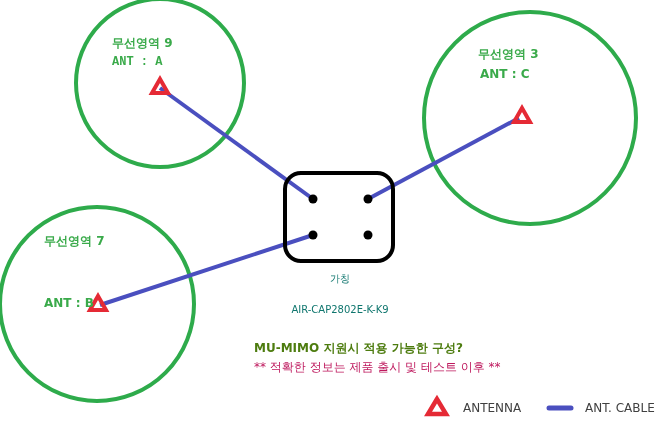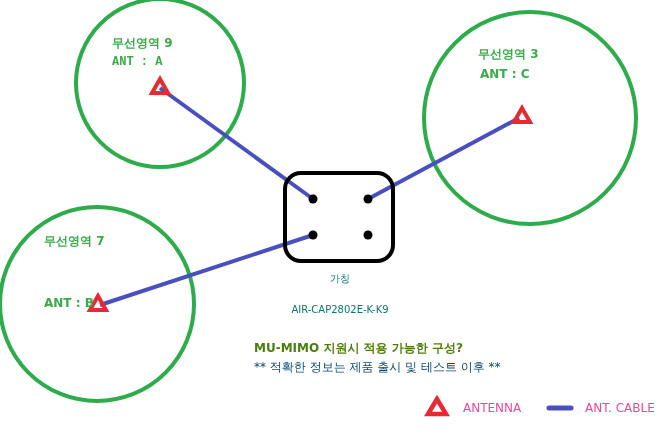--- a/index.html
+++ b/index.html
@@ -2,22 +2,22 @@
 <html><head>
   <meta charset="utf-8">
   <style>
     html, body { margin: 0; padding: 0; background: #ffffff; }
     body { width: 666px; height: 441px; position: relative; overflow: hidden; font-family: "DejaVu Sans", sans-serif; }
     svg.diagram { position: absolute; left: 0; top: 0; }
     .lbl { position: absolute; font-size: 12px; font-weight: bold; white-space: nowrap; line-height: 15px; }
     .zone-lbl { color: #3aaa4a; }
     .ap-lbl { color: #0f766e; text-align: center; width: 200px; font-weight: normal; font-size: 10px; }
     .note1 { color: #4d7c0f; }
-    .note2 { color: #0c4a6e; }
-    .legend-txt { color: #ec4899; font-weight: normal; font-size: 12px; }
+    .note2 { color: #be185d; }
+    .legend-txt { color: #404040; font-weight: normal; font-size: 12px; }
   </style>
 </head>
 <body>
 
 <svg class="diagram" width="666" height="441" viewBox="0 0 666 441">
 
   <circle cx="160" cy="83" r="84" fill="none" stroke="#2eab4b" stroke-width="4"></circle>
   <circle cx="97" cy="304" r="97" fill="none" stroke="#2eab4b" stroke-width="4"></circle>
   <circle cx="530" cy="118" r="106" fill="none" stroke="#2eab4b" stroke-width="4"></circle>
 

